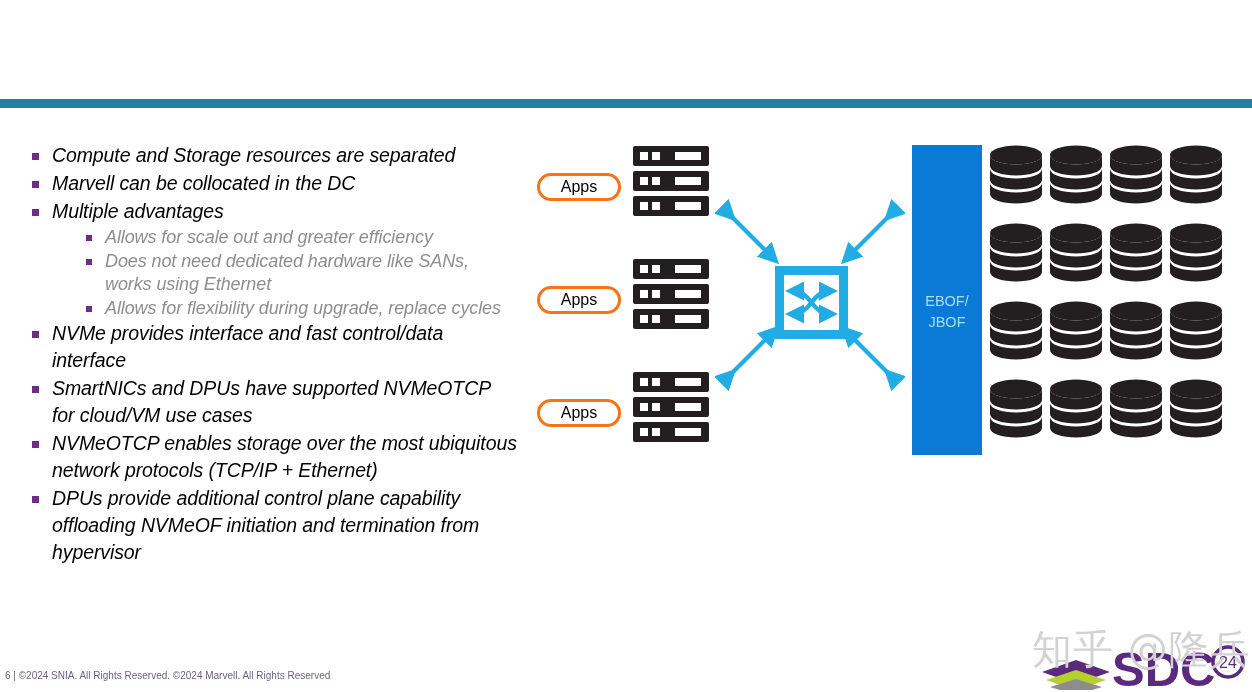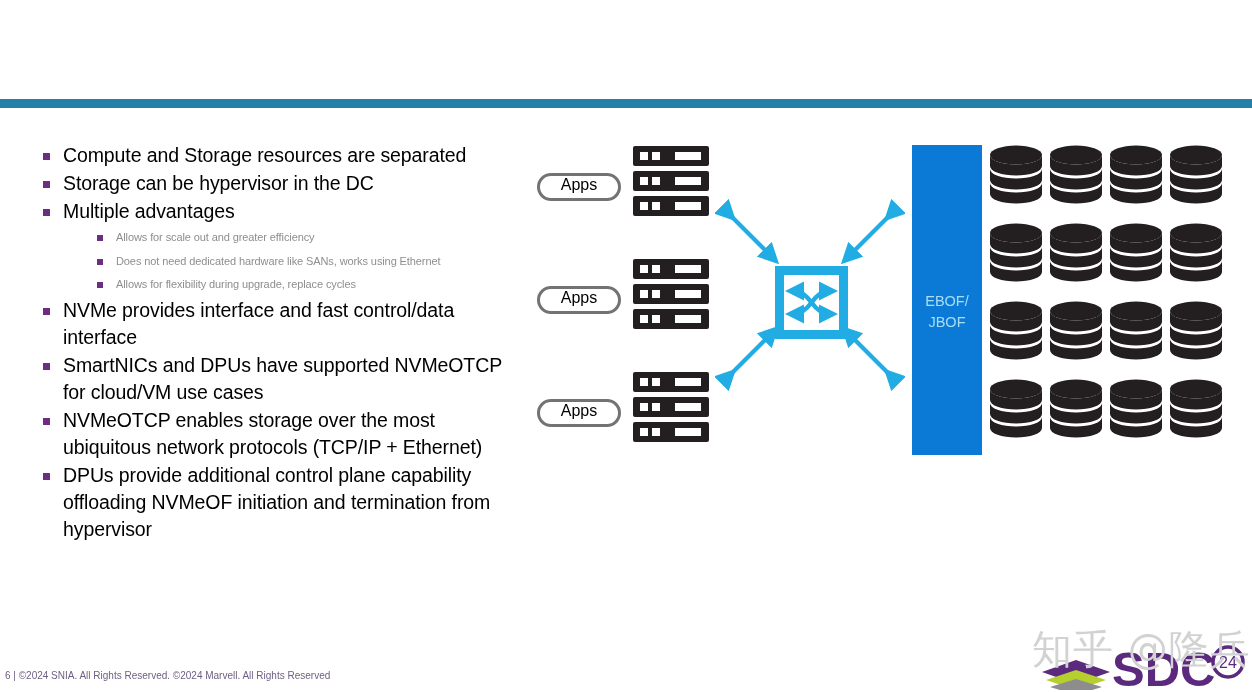--- a/index.html
+++ b/index.html
@@ -16,49 +16,49 @@
     position: absolute; left: 28px; top: 20px;
     font-size: 45px; font-weight: 400; letter-spacing: 0px;
     color: #2781a9; white-space: nowrap;
   }
   .title-rule {
     position: absolute; left: 0; top: 99px; width: 1252px; height: 9px;
     background: #2480a8;
   }
 
   
-  .bullets { position: absolute; left: 38px; top: 142px; width: 490px; }
+  .bullets { position: absolute; left: 27px; top: 142px; width: 490px; font-style: italic; }
   .bl { position: relative; display: flex; align-items: flex-start; }
   .bl1 { padding-left: 25px; margin-bottom: 1px; }
   .bl1 .mk {
     position: absolute; left: 5px; top: 11px;
     width: 7px; height: 7px; background: #6c2d82;
   }
   .bl1 .tx {
     font-size: 19.5px; color: #000; line-height: 27px;
     letter-spacing: -0.1px;
   }
   .bl2 { padding-left: 78px; margin-bottom: 0px; }
   .bl2 .mk {
     position: absolute; left: 59px; top: 9px;
     width: 6px; height: 6px; background: #6c2d82;
   }
   .bl2 .tx {
-    font-size: 11px; color: #8e8e8e; line-height: 23.5px;
+    font-size: 18px; color: #8e8e8e; line-height: 23.5px;
     letter-spacing: -0.1px;
   }
 
   
   .diagram { position: absolute; left: 0; top: 0; width: 1252px; height: 692px;
              pointer-events: none; }
 
   .apps-pill {
     position: absolute; width: 84px; height: 28px;
-    border: 3px solid #737373; border-radius: 14px; background: #fff;
-    display: flex; align-items: flex-start; justify-content: center;
+    border: 3px solid #f97316; border-radius: 14px; background: #fff;
+    display: flex; align-items: center; justify-content: center;
     font-size: 16px; color: #000;
   }
 
   .server-stack { position: absolute; width: 76px; }
   .server-unit {
     position: relative; width: 76px; height: 20px;
     background: #231f20; border-radius: 2px; margin-bottom: 5px;
   }
   .server-unit .led-a, .server-unit .led-b {
     position: absolute; top: 6px; width: 8px; height: 8px; background: #fff;
@@ -107,21 +107,21 @@
 
   <div class="title-rule"></div>
 
   <div class="bullets">
     <div class="bl bl1">
       <span class="mk"></span>
       <span class="tx">Compute and Storage resources are separated</span>
     </div>
     <div class="bl bl1">
       <span class="mk"></span>
-      <span class="tx">Storage can be hypervisor in the DC</span>
+      <span class="tx">Marvell can be collocated in the DC</span>
     </div>
     <div class="bl bl1">
       <span class="mk"></span>
       <span class="tx">Multiple advantages</span>
     </div>
     <div class="bl bl2">
       <span class="mk"></span>
       <span class="tx">Allows for scale out and greater efficiency</span>
     </div>
     <div class="bl bl2">

